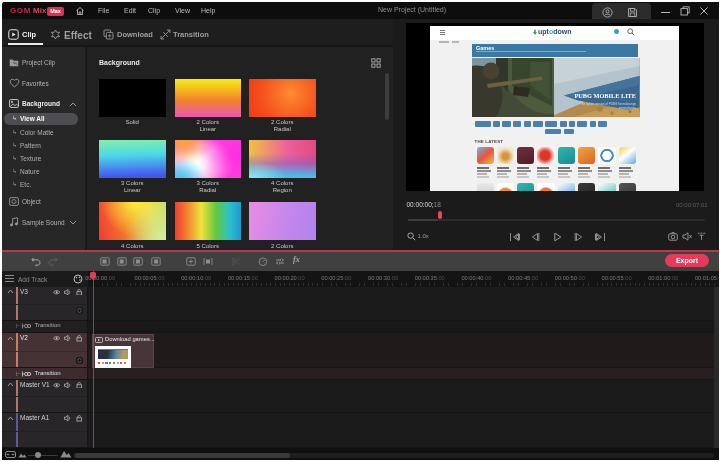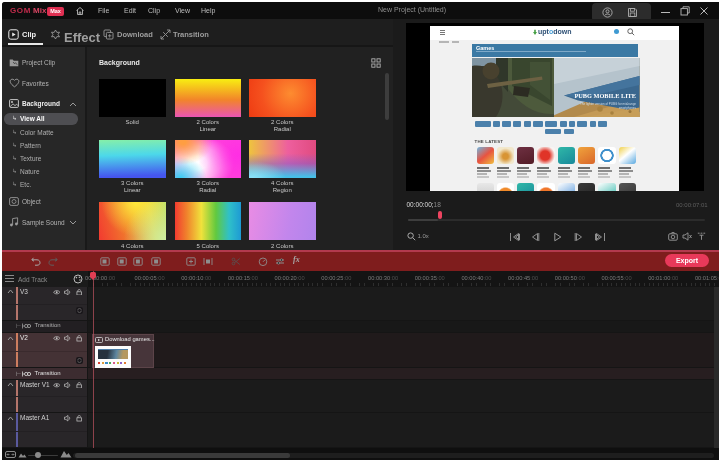--- a/index.html
+++ b/index.html
@@ -47,21 +47,21 @@
 <div class="abs" style="left:0;top:16.5px;width:391px;height:26.5px;background:#1e1e1e;">
   <svg class="abs" style="left:6px;top:10.5px;" width="11" height="11" viewBox="0 0 11 11">
         <rect x="0.8" y="0.8" width="9.4" height="9.4" rx="2" fill="none" stroke="#e8e8e8" stroke-width="1"></rect>
         <path d="M4.2 3.4 L7.6 5.5 L4.2 7.6 Z" fill="#e8e8e8"></path>
       </svg>
   <span class="abs" style="left:20px;top:11.5px;font-size:7.5px;font-weight:bold;color:#f0f0f0;">Clip</span>
   <div class="abs" style="left:6px;top:24.7px;width:35px;height:1.6px;background:#e8e8e8;"></div>
   <svg class="abs" style="left:48px;top:10.5px;" width="11" height="11" viewBox="0 0 11 11">
         <path d="M5.5 1 L6.8 3.4 L9.5 3.2 L8 5.5 L9.5 7.8 L6.8 7.6 L5.5 10 L4.2 7.6 L1.5 7.8 L3 5.5 L1.5 3.2 L4.2 3.4 Z" fill="none" stroke="#9a9a9a" stroke-width="0.9"></path>
       </svg>
-  <span class="abs" style="left:62px;top:11.5px;font-size:13px;font-weight:bold;color:#9f9f9f;">Effect</span>
+  <span class="abs" style="left:62px;top:11.5px;font-size:10px;font-weight:bold;color:#9f9f9f;">Effect</span>
   <svg class="abs" style="left:101px;top:10.5px;" width="11" height="11" viewBox="0 0 11 11">
         <rect x="1" y="1" width="6.6" height="6.6" rx="1" fill="none" stroke="#9a9a9a" stroke-width="0.9"></rect>
         <rect x="3.4" y="3.4" width="6.6" height="6.6" rx="1" fill="#1e1e1e" stroke="#9a9a9a" stroke-width="0.9"></rect>
         <path d="M5 6.8 h3.4 M6.7 5.1 v3.4" stroke="#9a9a9a" stroke-width="0.8"></path>
       </svg>
   <span class="abs" style="left:115px;top:11.5px;font-size:7.5px;font-weight:bold;color:#9f9f9f;">Download</span>
   <svg class="abs" style="left:158px;top:10.5px;" width="11" height="11" viewBox="0 0 11 11">
         <path d="M1 10 L10 1 M10 1 h-3 M10 1 v3 M1 10 h3 M1 10 v-3 M3.2 3.2 L5 5 M7.8 7.8 L6 6" stroke="#9a9a9a" stroke-width="0.9" fill="none"></path>
       </svg>
   <span class="abs" style="left:171px;top:11.5px;font-size:7.5px;font-weight:bold;color:#9f9f9f;">Transition</span>
@@ -307,21 +307,21 @@
   <svg class="abs" style="left:289px;top:213.5px;" width="10" height="9" viewBox="0 0 10 9">
         <path d="M1 3 H3 L6 0.8 V8.2 L3 6 H1 Z" fill="none" stroke="#9a9a9a" stroke-width="0.9"></path>
         <path d="M7.5 3 L9.5 6 M9.5 3 L7.5 6" stroke="#9a9a9a" stroke-width="0.9"></path>
       </svg>
   <svg class="abs" style="left:304px;top:213.5px;" width="9" height="9" viewBox="0 0 9 9">
         <path d="M0.8 1.2 H2.6 M3.6 1.2 H5.4 M6.4 1.2 H8.2 M2.5 3.2 H6.5 M4.5 3.2 V7.8" stroke="#9a9a9a" stroke-width="0.9"></path>
       </svg>
 </div>
 
 <div class="abs" style="left:0;top:248px;width:717px;height:1.5px;background:#b23a4e;"></div>
-<div class="abs" style="left:0;top:249.5px;width:717px;height:20px;background:#7f1d1d;" id="toolbar">
+<div class="abs" style="left:0;top:249.5px;width:717px;height:20px;background:#404040;" id="toolbar">
       <svg class="abs" style="left:29px;top:5px;" width="10" height="9" viewBox="0 0 10 9">
         <path d="M2.5 0.8 L0.8 2.8 L3 4.2" fill="none" stroke="#a8a8a8" stroke-width="1"></path>
         <path d="M1 2.8 H6 C8.2 2.8 9 4.4 9 5.8 C9 7.2 8 8.2 6 8.2 H4" fill="none" stroke="#a8a8a8" stroke-width="1"></path>
       </svg>
       <svg class="abs" style="left:46px;top:5px;" width="10" height="9" viewBox="0 0 10 9">
         <path d="M7.5 0.8 L9.2 2.8 L7 4.2" fill="none" stroke="#5f5f5f" stroke-width="1"></path>
         <path d="M9 2.8 H4 C1.8 2.8 1 4.4 1 5.8 C1 7.2 2 8.2 4 8.2 H6" fill="none" stroke="#5f5f5f" stroke-width="1"></path>
       </svg>
       <svg class="abs" style="left:98px;top:5px;" width="10" height="9" viewBox="0 0 10 9">
         <rect x="0.8" y="0.8" width="8.4" height="7.4" rx="1" fill="none" stroke="#8e8e8e" stroke-width="0.9"></rect>

